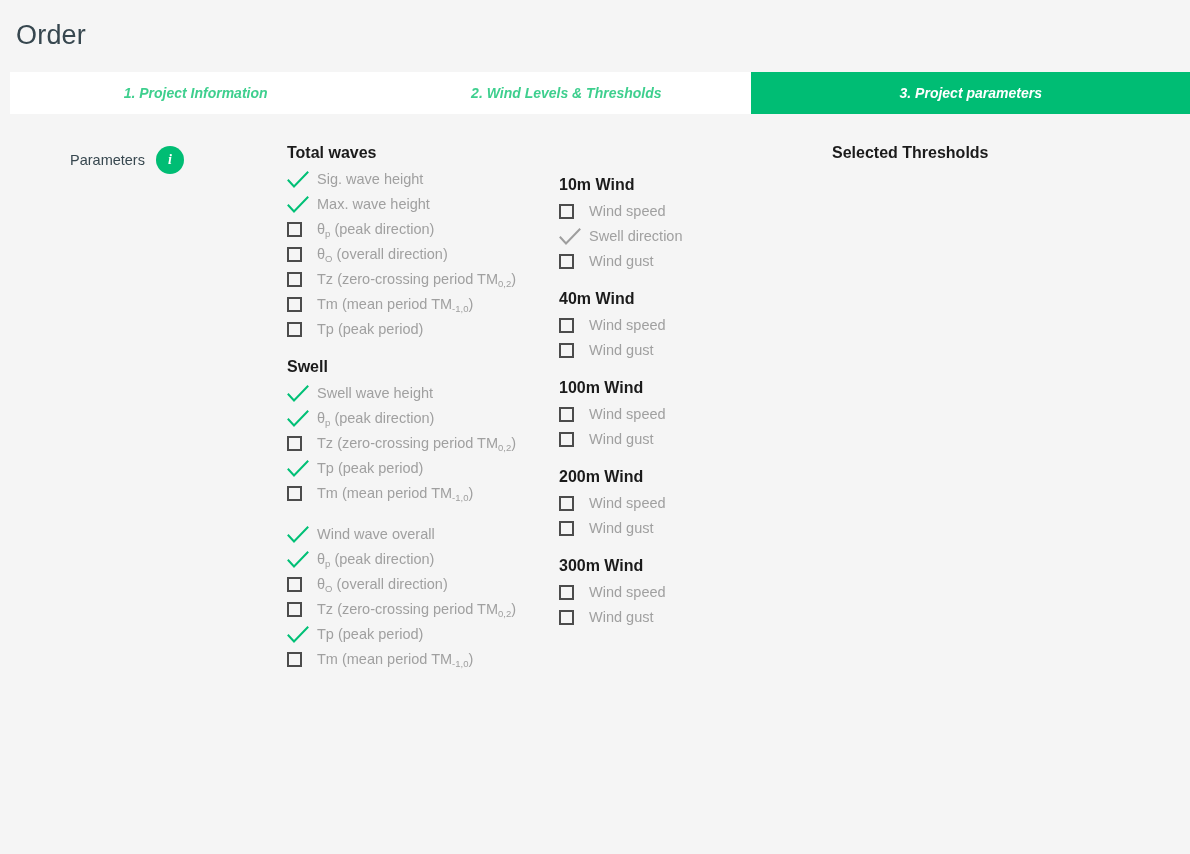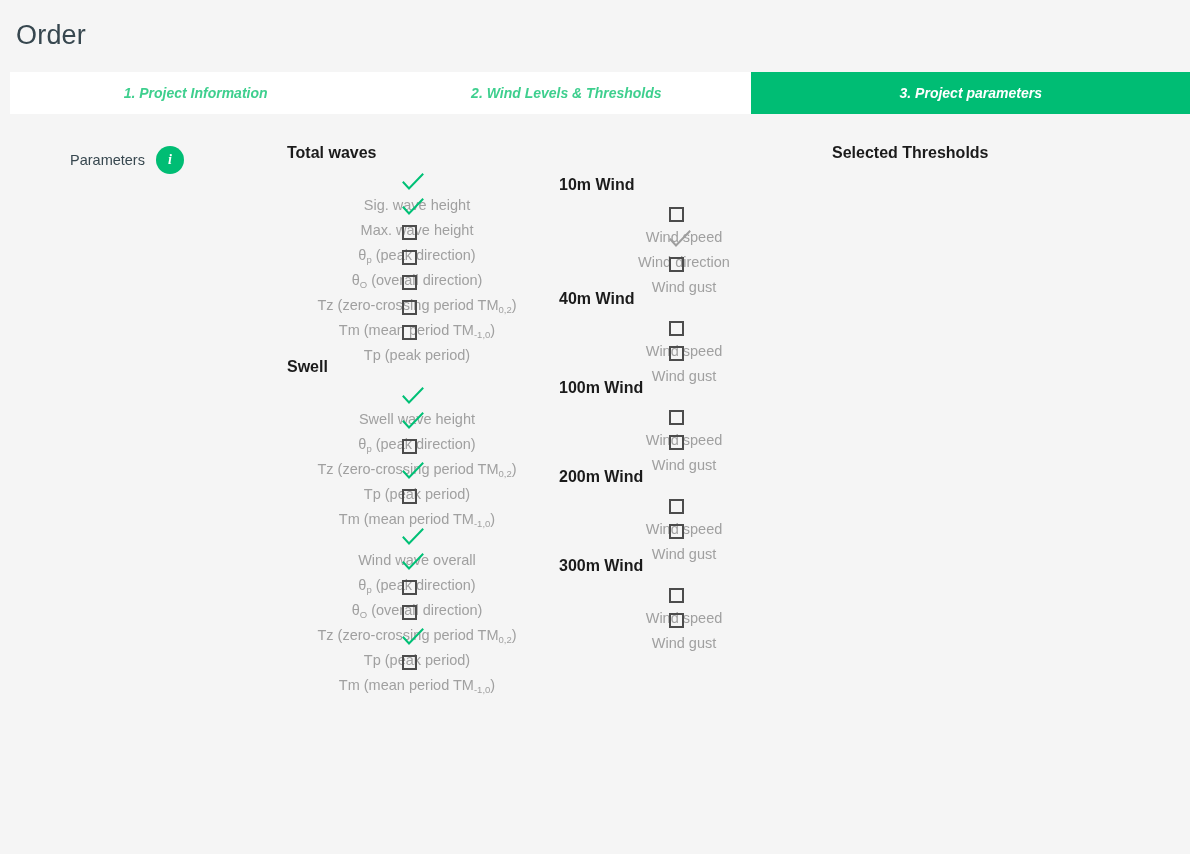--- a/index.html
+++ b/index.html
@@ -122,21 +122,20 @@
     font-weight: 700;
     color: #1b1b1b;
     margin-bottom: 5px;
     line-height: 18px;
   }
 
   .opt-row {
     display: flex;
     align-items: center;
     height: 25px;
-    flex-direction: column;
   }
   .opt-box {
     width: 30px;
     flex: 0 0 30px;
     display: flex;
     align-items: center;
     justify-content: flex-start;
     cursor: pointer;
   }
   .chk {
@@ -349,21 +348,21 @@
             <label class="opt-label">Wind speed</label>
           </div>
           <div class="opt-row">
             <div class="opt-box">
               <span class="tick">
                 <svg width="22" height="18" viewBox="0 0 22 18">
                   <path d="M1.5 9.5 L7 15.5 L20.5 1.5" fill="none" stroke="#9e9e9e" stroke-width="2" stroke-linecap="square" stroke-linejoin="miter"></path>
                 </svg>
               </span>
             </div>
-            <label class="opt-label">Wind direction</label>
+            <label class="opt-label">Swell direction</label>
           </div>
           <div class="opt-row">
             <div class="opt-box">
               <span class="chk"></span>
             </div>
             <label class="opt-label">Wind gust</label>
           </div>
         </div>
         <div class="group">
           <div class="group-title">40m Wind</div>

